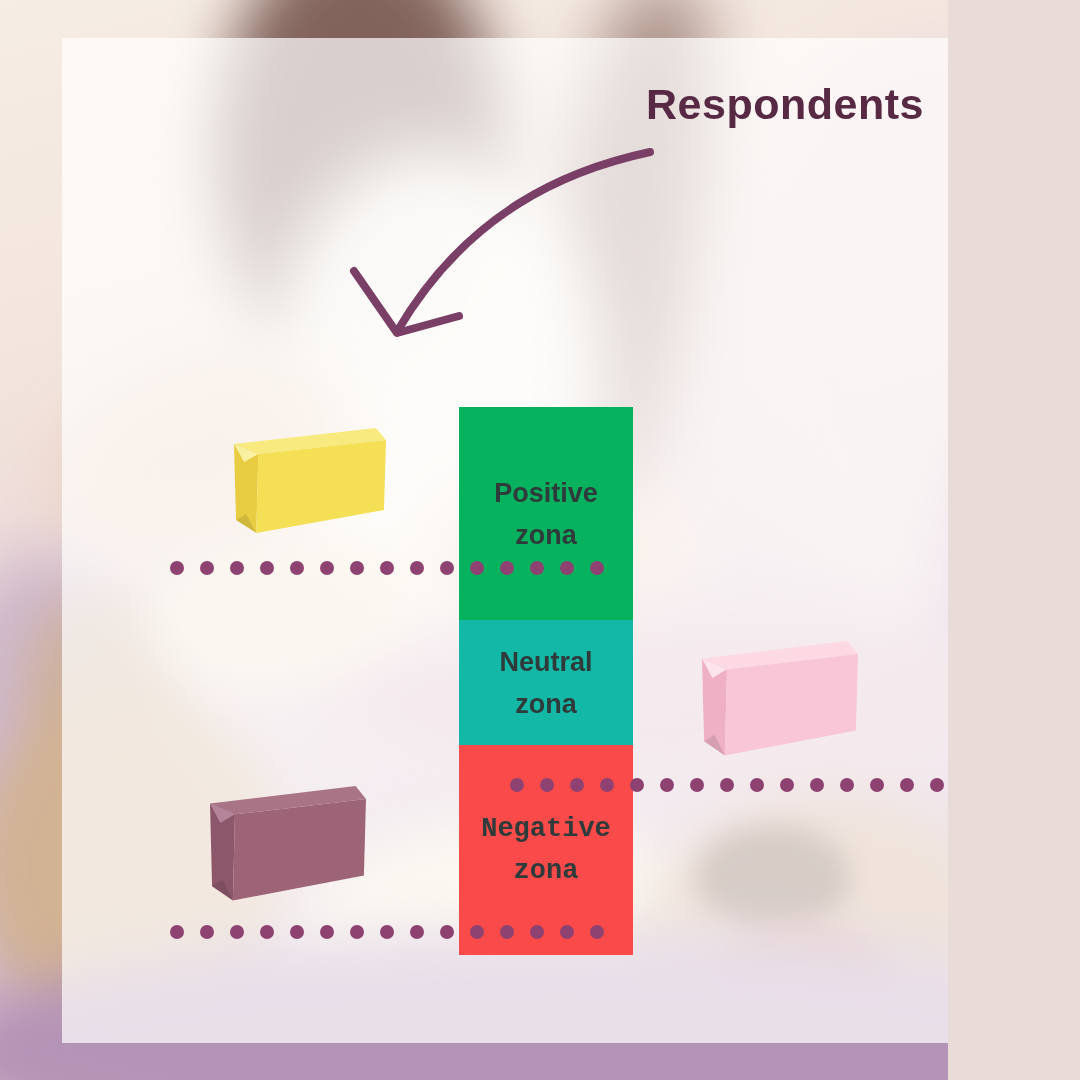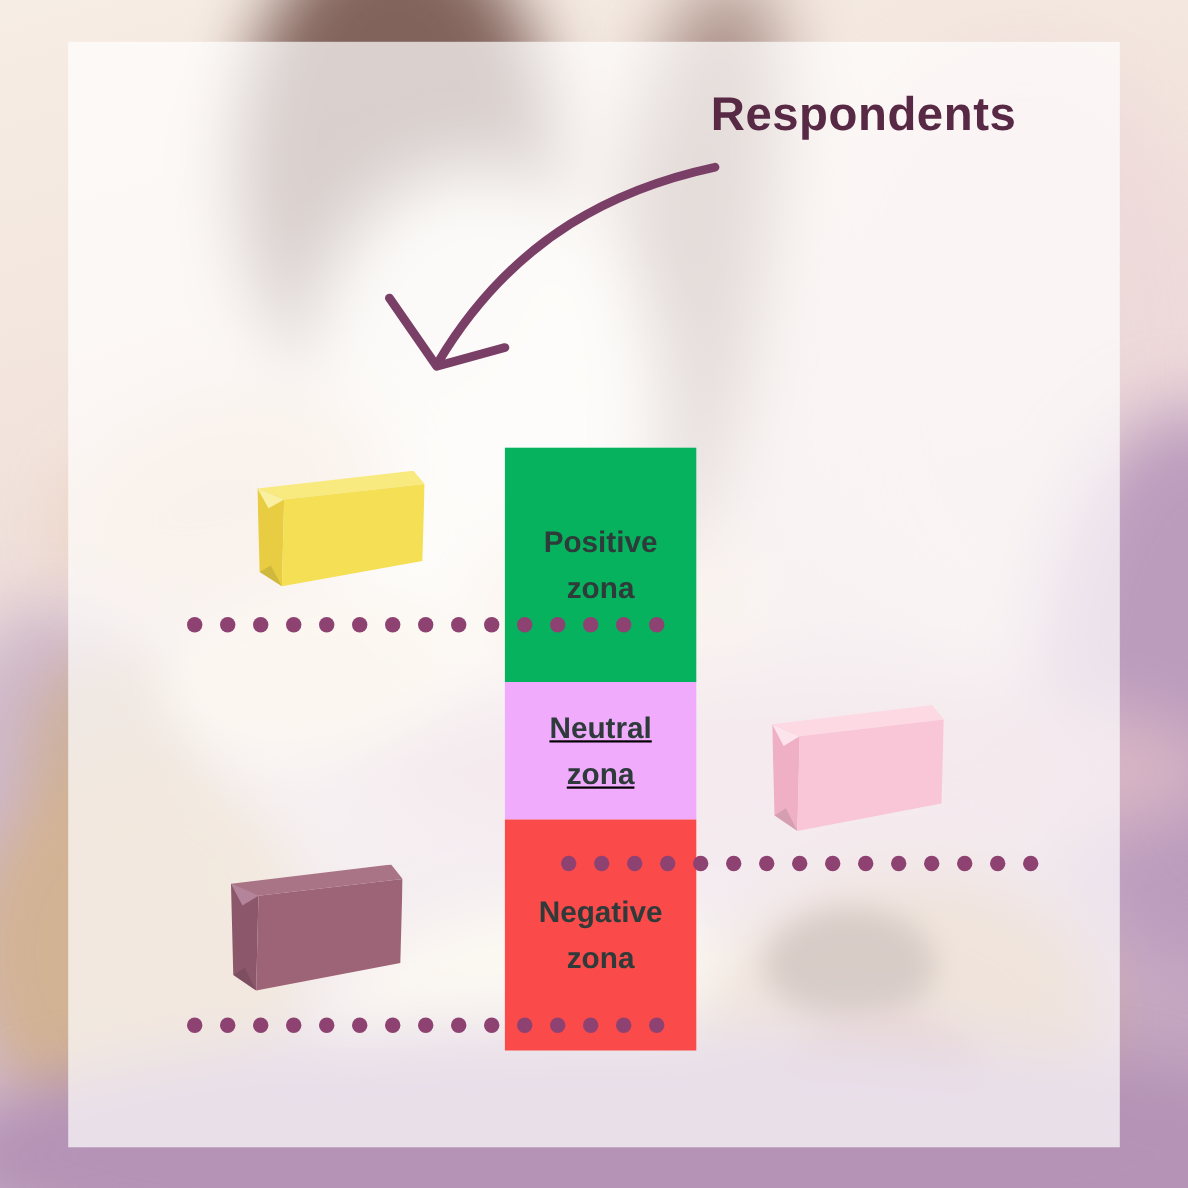--- a/index.html
+++ b/index.html
@@ -1,21 +1,21 @@
 <!DOCTYPE html>
 <html><head>
 <meta charset="utf-8">
 <style>
   html,body{margin:0;padding:0;}
   body{
     width:1080px;height:1080px;overflow:hidden;
     font-family:"Liberation Sans","DejaVu Sans",sans-serif;
     background:#e9dcd8;
   }
-  .canvas{position:relative;width:1080px;height:1080px;overflow:hidden;}
+  .canvas{position:relative;width:948px;height:1080px;overflow:hidden;}
 
   
   .photo{position:absolute;inset:0;
     background:linear-gradient(165deg,#f6ede4 0%,#f2e4dd 30%,#e7d3d7 55%,#cbadc5 85%,#b293b5 100%);}
   .blob{position:absolute;border-radius:50%;}
   .b-hair1{left:215px;top:-70px;width:290px;height:440px;background:#6e4c44;filter:blur(30px);opacity:.85;}
   .b-hair2{left:545px;top:-30px;width:150px;height:580px;background:#7d5a50;filter:blur(34px);opacity:.65;transform:rotate(10deg);}
   .b-shirt{left:265px;top:150px;width:340px;height:480px;background:#fbf7f0;filter:blur(32px);opacity:.95;}
   .b-arm{left:50px;top:360px;width:310px;height:190px;background:#ecd0ba;filter:blur(32px);opacity:.8;transform:rotate(-18deg);}
   .b-hand{left:420px;top:470px;width:270px;height:170px;background:#f0d8c4;filter:blur(30px);opacity:.8;}
@@ -98,24 +98,24 @@
 
     <svg class="arrow-svg" viewBox="0 0 1080 1080">
       <path d="M 650 152 C 566 170 468 212 398 330" fill="none" stroke-width="8" stroke-linecap="round" stroke="#7a3f66"></path>
       <path d="M 354 271 L 397 333 L 459 316" fill="none" stroke-width="8" stroke-linecap="round" stroke-linejoin="round" stroke="#7a3f66"></path>
     </svg>
 
     <div class="bar">
       <div class="zone zone-positive" style="background-color: rgb(6, 178, 94);">
         <div class="zone-label" style="color: rgb(46, 59, 58);">Positive zona</div>
       </div>
-      <div class="zone zone-neutral" style="background-color: #f0abfc; text-decoration: underline;">
+      <div class="zone zone-neutral" style="background-color: #14b8a6;">
         <div class="zone-label" style="color: rgb(46, 59, 58);">Neutral zona</div>
       </div>
-      <div class="zone zone-negative" style="background-color: rgb(251, 74, 74);">
+      <div class="zone zone-negative" style="background-color: rgb(251, 74, 74); font-family: Liberation Mono, monospace;">
         <div class="zone-label" style="color: rgb(46, 59, 58);">Negative zona</div>
       </div>
     </div>
 
     <div class="dots dots-top">
       <span class="dot"></span>
         <span class="dot"></span>
         <span class="dot"></span>
         <span class="dot"></span>
         <span class="dot"></span>

